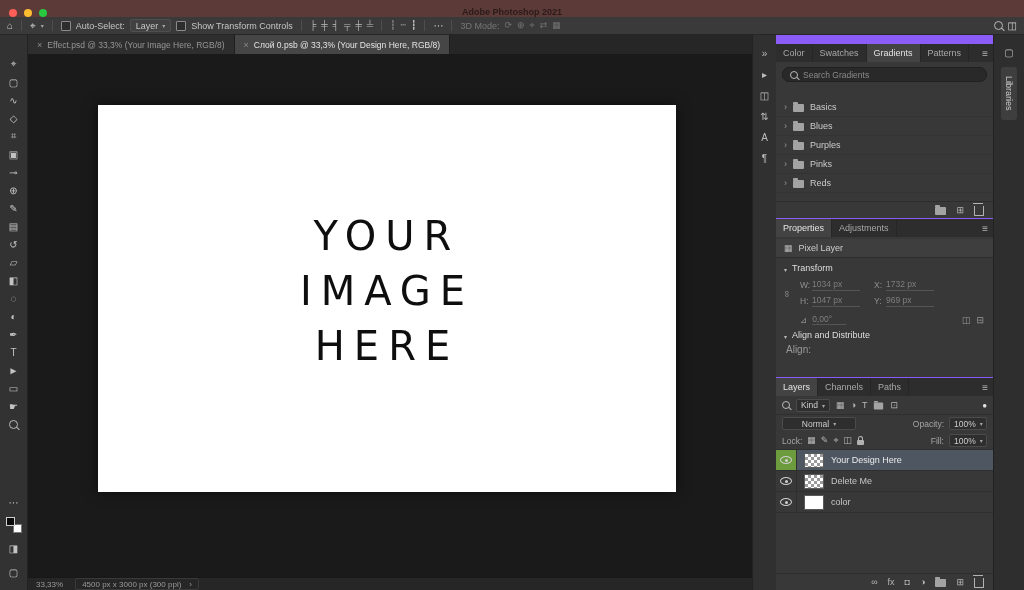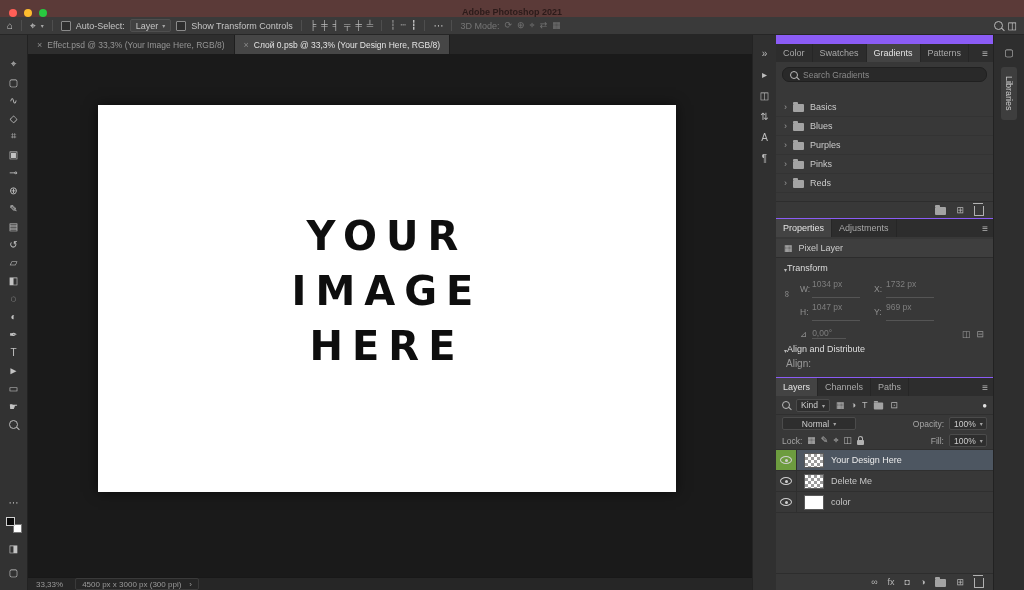--- a/index.html
+++ b/index.html
@@ -37,21 +37,21 @@
            display:flex;flex-direction:column;align-items:center;padding-top:20px;box-sizing:border-box}
   .tool{height:18px;width:100%;display:flex;align-items:center;justify-content:center;font-size:10px;color:#c3c3c3;flex:none}
   .tb-bottom{margin-top:auto;display:flex;flex-direction:column;align-items:center;gap:6px;padding-bottom:9px}
   .swatches{position:relative;width:16px;height:16px;flex:none}
   .sw-b{position:absolute;right:0;bottom:0;width:9px;height:9px;background:#fff;border:1px solid #777;box-sizing:border-box}
   .sw-f{position:absolute;left:0;top:0;width:9px;height:9px;background:#0a0a0a;border:1px solid #cfcfcf;box-sizing:border-box}
   
   .canvasarea{position:absolute;left:28px;top:54px;width:724px;height:523px;background:#1a1a1a;overflow:hidden}
   .document{position:absolute;left:70px;top:51px;width:578px;height:387px;background:#ffffff;box-shadow:0 0 12px rgba(0,0,0,.6)}
   .doc-text{margin-top:104px;text-align:center;font-family:"DejaVu Sans","Liberation Sans",sans-serif;
-            font-weight:bold;font-size:40px;letter-spacing:9px;line-height:55px;color:#0e0e0e}
+            font-weight:normal;font-size:40px;letter-spacing:9px;line-height:55px;color:#0e0e0e}
   .statusbar{position:absolute;left:28px;top:577px;width:724px;height:13px;background:#262626;border-top:1px solid #181818;
              display:flex;align-items:center;gap:12px;padding-left:8px;box-sizing:border-box;font-size:8px;color:#9a9a9a}
   .statusfield{display:flex;align-items:center;gap:8px;border:1px solid #3a3a3a;border-radius:2px;padding:0 6px;height:10px}
   
   .dockstrip{position:absolute;left:752px;top:35px;width:24px;height:555px;background:#303030;border-left:1px solid #232323;
              display:flex;flex-direction:column;align-items:center;gap:11px;padding-top:14px;box-sizing:border-box}
   .dockicon{font-size:10px;color:#bdbdbd;line-height:1}
   
   .panels{position:absolute;left:776px;top:35px;width:217px;height:555px;background:#8b5cf6}
   .panel{position:absolute;left:0;width:100%;background:#383838;box-sizing:border-box}
@@ -76,27 +76,27 @@
   .eye::after{content:"";position:absolute;left:50%;top:50%;width:3px;height:3px;margin:-1.5px 0 0 -1.5px;background:#cfcfcf;border-radius:50%}
   
   .searchbox{margin:5px 6px 16px;height:13px;background:#292929;border:1px solid #202020;border-radius:7px;
              display:flex;align-items:center;gap:5px;padding:0 7px;font-size:8.5px;color:#8a8a8a}
   .gfolders{margin-top:13px}
   .grow{height:18px;display:flex;align-items:center;gap:6px;padding-left:8px;border-bottom:1px solid #333;font-size:9px;color:#cbcbcb}
   .gchev{color:#9a9a9a;font-size:9px}
   
   .pixrow{height:18px;margin-top:2px;background:#3e3e3e;border-bottom:1px solid #2c2c2c;
           display:flex;align-items:center;gap:6px;padding-left:8px;font-size:9px;color:#cccccc}
-  .sechdr{display:flex;align-items:flex-end;padding:5px 8px 2px;font-size:9px;color:#dedede}
+  .sechdr{display:flex;align-items:flex-end;gap:5px;padding:5px 8px 2px;font-size:9px;color:#dedede}
   .hchev{font-size:6px;color:#b8b8b8}
   .trwrap{position:relative;padding-left:24px}
   .chain{position:absolute;left:8px;top:10px;font-size:9px;color:#999;transform:rotate(90deg)}
   .trow{display:flex;align-items:center;margin-top:4px;font-size:8.5px;color:#8f8f8f}
   .tlabel{width:12px}
-  .tval{width:48px;border-bottom:1px solid #555;color:#7f7f7f;padding-bottom:8px;margin-right:14px}
+  .tval{width:48px;border-bottom:1px solid #555;color:#7f7f7f;padding-bottom:1px;margin-right:14px}
   .anglerow{display:flex;align-items:center;gap:5px;margin:7px 9px 0 24px;font-size:8.5px;color:#8f8f8f}
   .angleval{width:34px;border-bottom:1px solid #555;color:#7f7f7f}
   .flips{margin-left:auto;display:flex;align-items:center;gap:6px;font-size:9px;color:#9a9a9a}
   .alignlbl{padding:2px 10px;font-size:10px;color:#9a9a9a}
   
   .lfilter{height:18px;display:flex;align-items:center;gap:6px;padding:0 6px;border-bottom:1px solid #2f2f2f}
   .ldd{display:flex;align-items:center;gap:4px;background:#2e2e2e;border:1px solid #4b4b4b;border-radius:2px;height:13px;
        padding:0 4px;box-sizing:border-box;font-size:8.5px;color:#cccccc}
   .lficon{font-size:9px;color:#b8b8b8;line-height:1}
   .ltoggle{margin-left:auto;font-size:8px;color:#e2e2e2}

